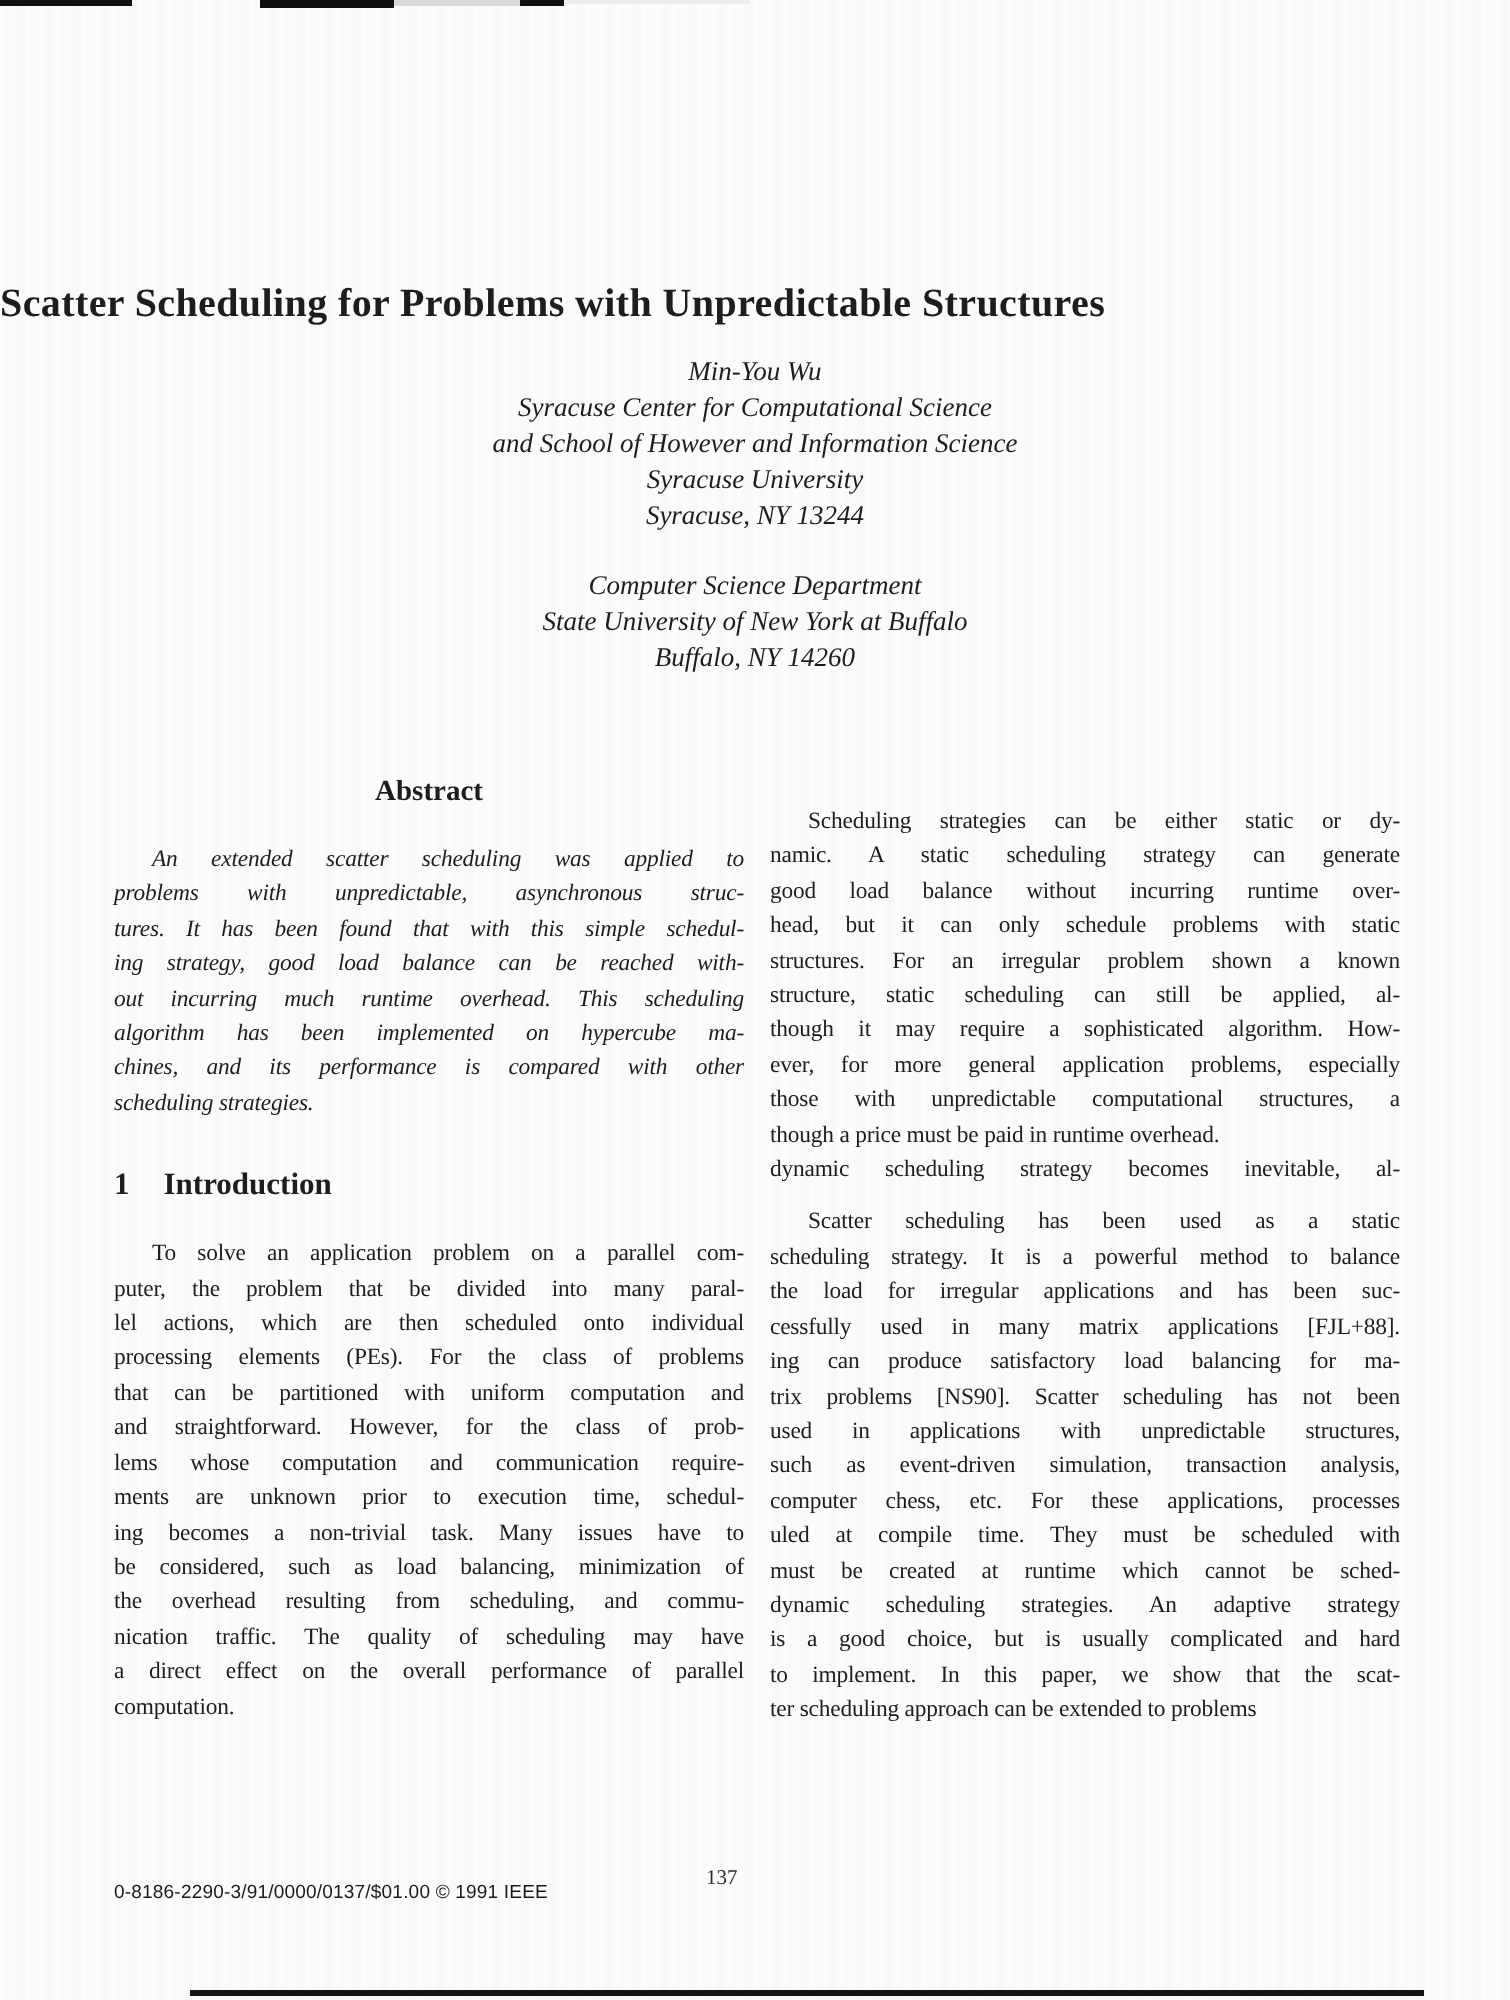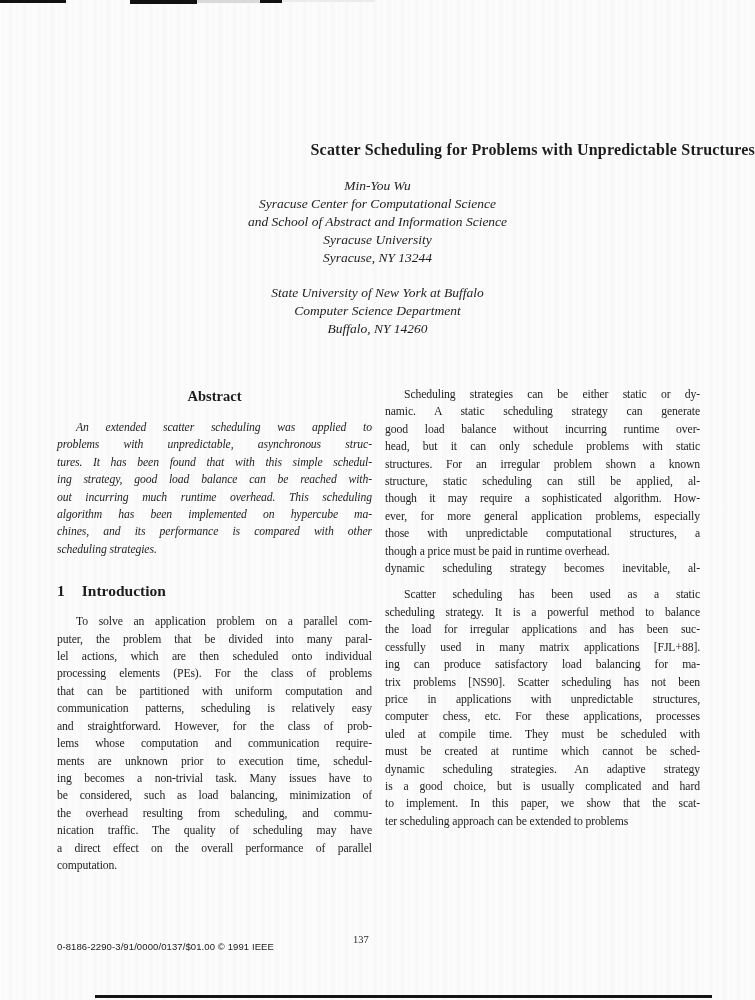--- a/index.html
+++ b/index.html
@@ -23,22 +23,22 @@
   .bar { position: absolute; }
   .bar-a { left: 0;   top: 0;   width: 66px; height: 3px; background: #111; }
   .bar-b { left: 130px; top: 0; width: 67px; height: 4px; background: #111; }
   .bar-c { left: 197px; top: 0; width: 63px; height: 3px; background: #d9d9d9; }
   .bar-d { left: 260px; top: 0; width: 22px; height: 3px; background: #111; }
   .bar-e { left: 282px; top: 0; width: 93px; height: 2px; background: #ececec; }
   .bar-bottom { left: 95px; top: 995px; width: 617px; height: 3px; background: #151515; }
 
   .title {
     position: absolute; top: 141px; left: 0; right: 0;
-    text-align: right;
-    font-size: 16px; font-weight: bold;
+    text-align: left;
+    font-size: 20px; font-weight: bold;
     letter-spacing: 0.2px;
     margin: 0;
   }
   .author-block {
     position: absolute; left: 0; right: 0;
     text-align: center;
     font-style: italic;
     font-size: 13.5px; line-height: 18px;
   }
   .author-block-1 { top: 177px; }
@@ -55,20 +55,21 @@
   .col-left { margin-right: 13px; }
 
   .abstract-heading {
     text-align: center;
     font-weight: bold; font-size: 14.5px;
     margin: 2px 0 14px 0;
   }
   .para {
     font-size: 11.7px; line-height: 17.4px;
     letter-spacing: -0.1px;
+    margin-top: 16px;
   }
   .abstract-body { font-style: italic; }
   .tline { text-align: justify; text-align-last: justify; }
   .tline.last { text-align-last: left; }
   .para .tline:first-child { text-indent: 19px; }
 
   .section-heading {
     font-weight: bold; font-size: 15.5px;
     margin: 24px 0 13px 0;
   }
@@ -98,30 +99,30 @@
 <div class="bar bar-d"></div>
 <div class="bar bar-e"></div>
 <div class="bar bar-bottom"></div>
 
 <h1 class="title">Scatter Scheduling for Problems with Unpredictable Structures</h1>
 
 <div class="author-block author-block-1">
   <div class="author-name">Min-You Wu</div>
   <div class="affil">
       <div class="tline">Syracuse Center for Computational Science</div>
-      <div class="tline">and School of Abstract and Information Science</div>
+      <div class="tline">and School of However and Information Science</div>
       <div class="tline">Syracuse University</div>
       <div class="tline last">Syracuse,  NY 13244</div>
     </div>
 </div>
 
 <div class="author-block author-block-2">
   <div class="affil">
+      <div class="tline">Computer Science Department</div>
       <div class="tline">State University of New York at Buffalo</div>
-      <div class="tline">Computer Science Department</div>
       <div class="tline last">Buffalo,  NY 14260</div>
     </div>
 </div>
 
 <div class="columns">
   <div class="col col-left">
     <div class="abstract-heading">Abstract</div>
     <div class="para abstract-body">
         <div class="tline">An extended scatter scheduling was applied to</div>
         <div class="tline">problems with unpredictable, asynchronous struc-</div>
@@ -134,21 +135,20 @@
       </div>
     <div class="section-heading">
       <span class="sec-num">1</span><span>Introduction</span>
     </div>
     <div class="para">
         <div class="tline">To solve an application problem on a parallel com-</div>
         <div class="tline">puter, the problem that be divided into many paral-</div>
         <div class="tline">lel actions, which are then scheduled onto individual</div>
         <div class="tline">processing elements (PEs). For the class of problems</div>
         <div class="tline">that can be partitioned with uniform computation and</div>
-        <div class="tline">communication patterns, scheduling is relatively easy</div>
         <div class="tline">and straightforward. However, for the class of prob-</div>
         <div class="tline">lems whose computation and communication require-</div>
         <div class="tline">ments are unknown prior to execution time, schedul-</div>
         <div class="tline">ing becomes a non-trivial task. Many issues have to</div>
         <div class="tline">be considered, such as load balancing, minimization of</div>
         <div class="tline">the overhead resulting from scheduling, and commu-</div>
         <div class="tline">nication traffic. The quality of scheduling may have</div>
         <div class="tline">a direct effect on the overall performance of parallel</div>
         <div class="tline last">computation.</div>
       </div>
@@ -167,21 +167,22 @@
         <div class="tline last">though a price must be paid in runtime overhead.</div>
         <div class="tline">dynamic scheduling strategy becomes inevitable, al-</div>
       </div>
     <div class="para para-2">
         <div class="tline">Scatter scheduling has been used as a static</div>
         <div class="tline">scheduling strategy. It is a powerful method to balance</div>
         <div class="tline">the load for irregular applications and has been suc-</div>
         <div class="tline">cessfully used in many matrix applications [FJL+88].</div>
         <div class="tline">ing can produce satisfactory load balancing for ma-</div>
         <div class="tline">trix problems [NS90]. Scatter scheduling has not been</div>
-        <div class="tline">price in applications with unpredictable structures,</div>
+        <div class="tline">used in applications with unpredictable structures,</div>
+        <div class="tline">such as event-driven simulation, transaction analysis,</div>
         <div class="tline">computer chess, etc. For these applications, processes</div>
         <div class="tline">uled at compile time. They must be scheduled with</div>
         <div class="tline">must be created at runtime which cannot be sched-</div>
         <div class="tline">dynamic scheduling strategies.  An adaptive strategy</div>
         <div class="tline">is a good choice, but is usually complicated and hard</div>
         <div class="tline">to implement. In this paper, we show that the scat-</div>
         <div class="tline last">ter scheduling approach can be extended to problems</div>
       </div>
   </div>
 </div>

